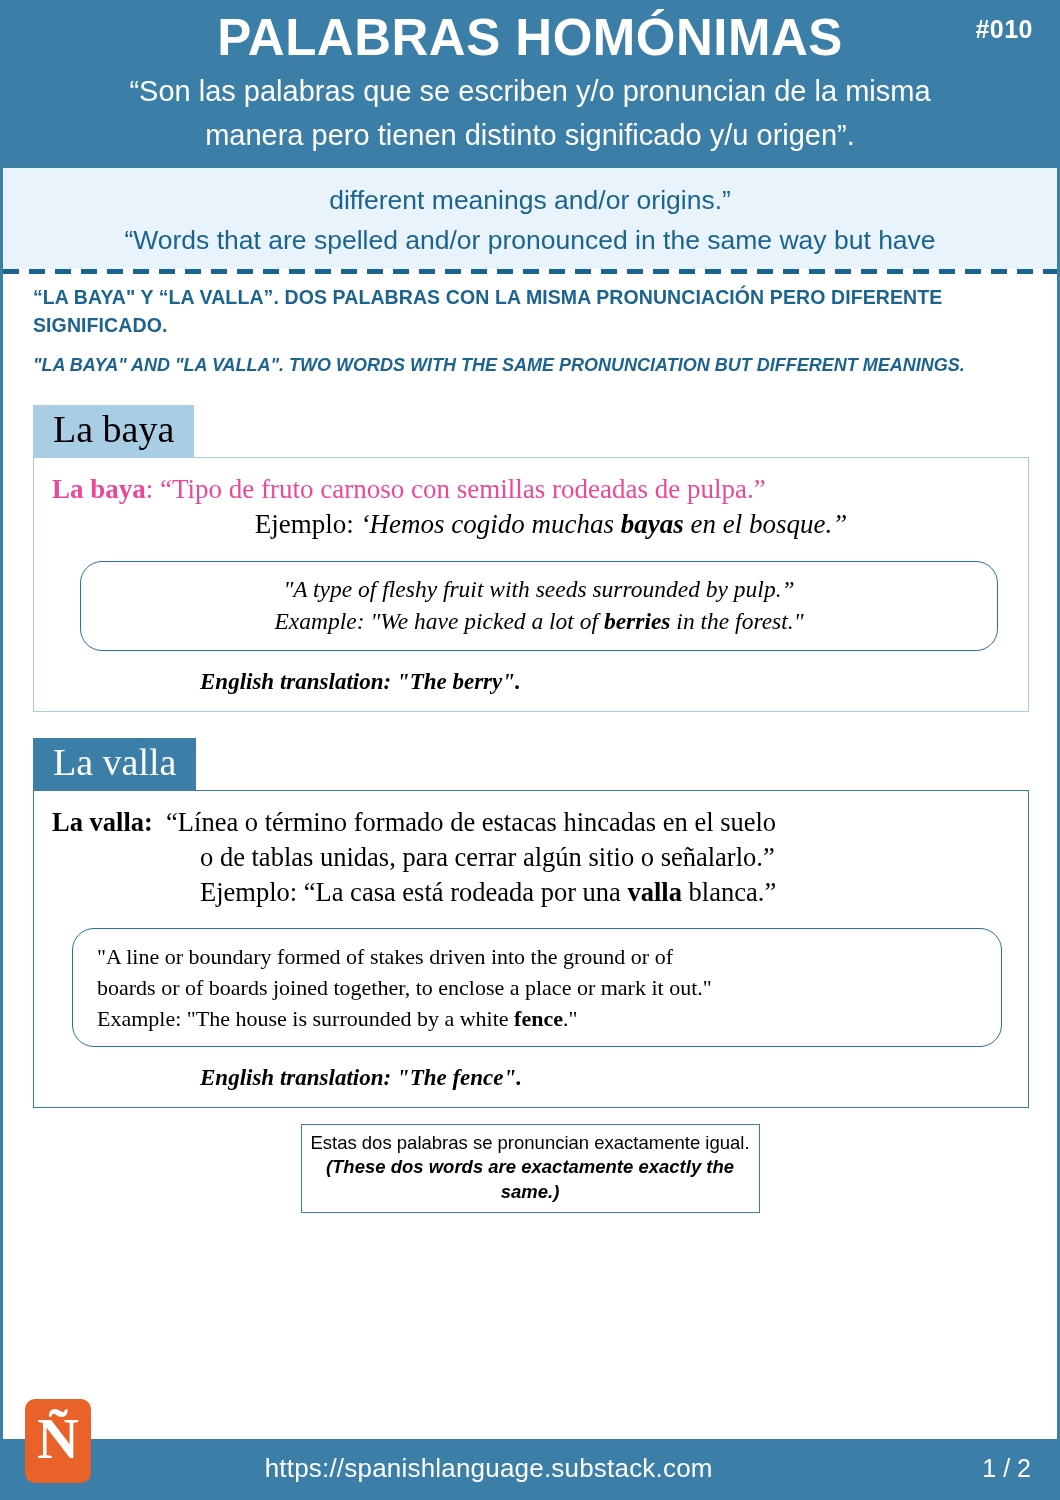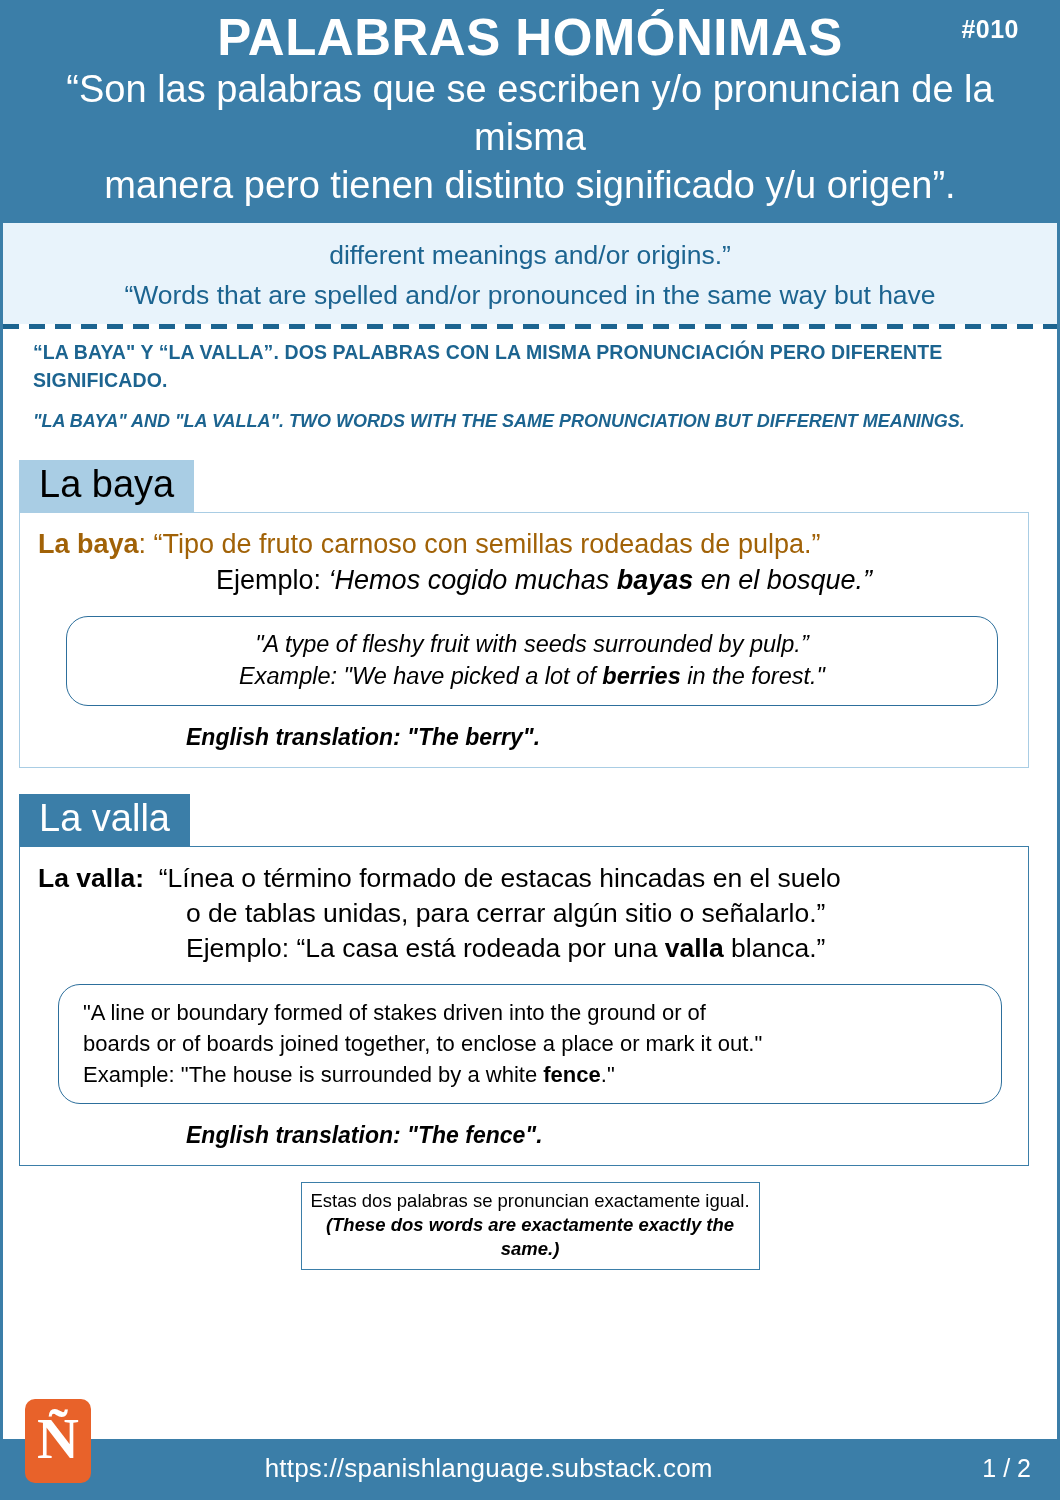--- a/index.html
+++ b/index.html
@@ -26,36 +26,36 @@
   .header {
     background: #3b7ea8;
     color: #ffffff;
     padding: 6px 0 14px 0;
     position: relative;
     text-align: center;
   }
   .card-number {
     position: absolute;
     top: 12px;
-    right: 38px;
+    right: 24px;
     font-size: 25px;
     font-weight: bold;
     letter-spacing: .5px;
   }
   .title-es {
     font-size: 51px;
     font-weight: bold;
     line-height: 1.05;
     letter-spacing: .5px;
     margin: 2px 0 0 0;
   }
   .subtitle-es {
-    font-size: 38px;
+    font-size: 29px;
     line-height: 1.27;
-    margin: 0 28px 0 28px;
+    margin: 8px 28px 0 28px;
   }
 
   
   .band-en {
     background: #e8f3fb;
     text-align: center;
     padding: 10px 0 12px 0;
     color: #18587f;
   }
   .title-en {
@@ -92,21 +92,22 @@
     font-size: 18px;
     font-weight: bold;
     font-style: italic;
     color: #1c6490;
     line-height: 1.42;
     margin-top: 14px;
   }
 
   
   .section {
-    margin: 0 28px 0 16px;
+    margin: 0 28px 0 30px;
+    font-family: Liberation Serif, serif;
   }
   .word-tab {
     display: inline-block;
     background: #a9cde4;
     color: #000000;
     font-size: 38px;
     padding: 3px 20px 6px 20px;
     line-height: 1.12;
   }
   .word-tab.dark {
@@ -118,21 +119,21 @@
     background: #ffffff;
     padding: 14px 18px 16px 18px;
     margin-top: 0;
   }
   .word-box.dark-border {
     border: 1.5px solid #3b7ea8;
   }
   .def-es {
     font-size: 27px;
     line-height: 1.33;
-    color: #a16207;
+    color: #ec4899;
   }
   .def-es b { font-weight: bold; }
   .example-es {
     font-size: 27px;
     line-height: 1.33;
     font-style: italic;
   }
   .example-es .lead { font-style: normal; }
 
   .en-bubble {

